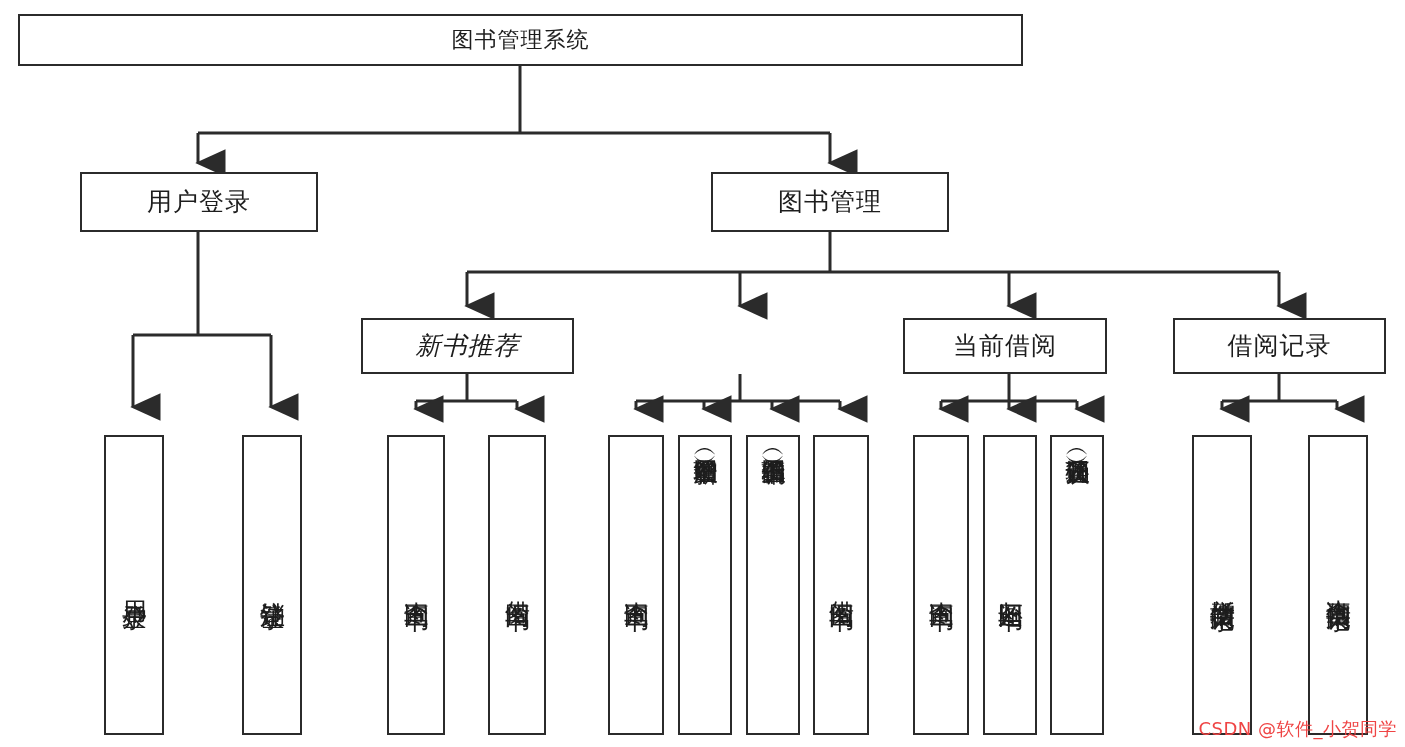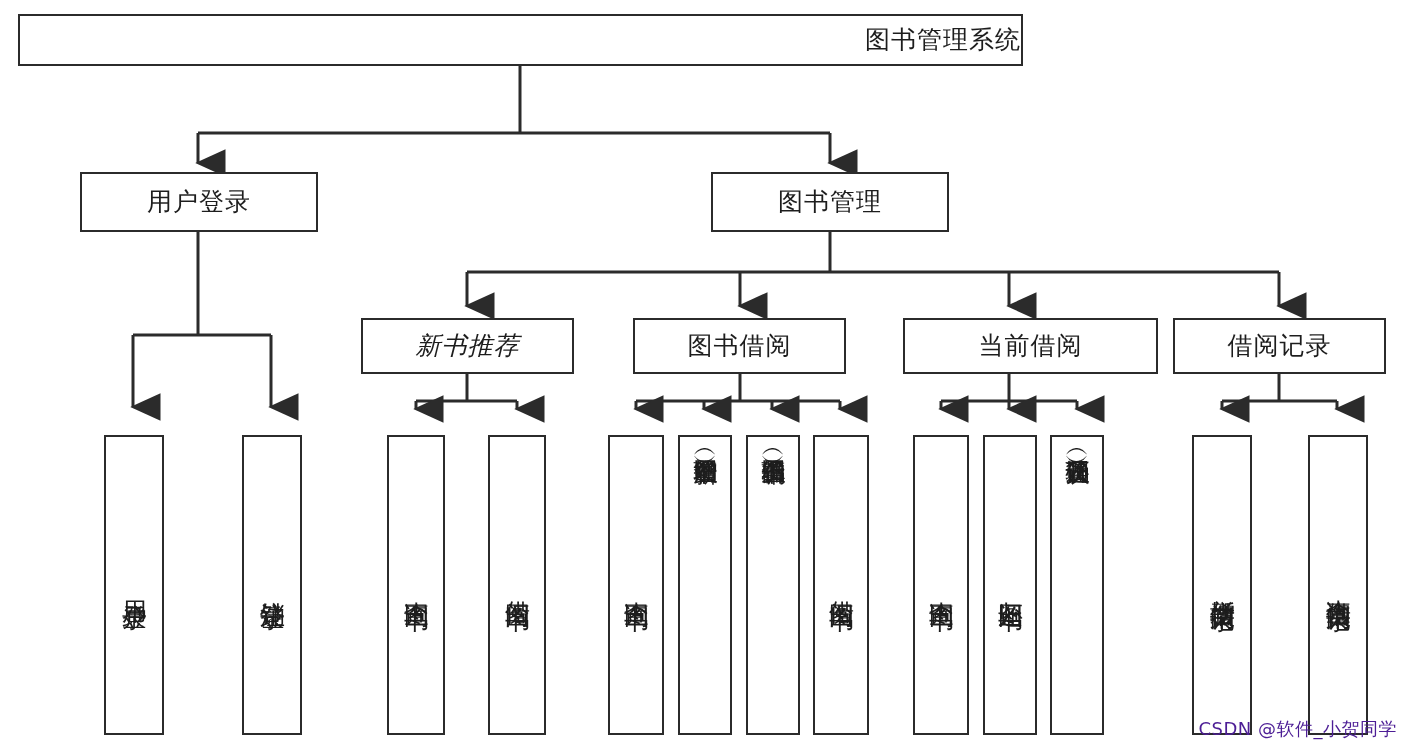--- a/index.html
+++ b/index.html
@@ -35,22 +35,21 @@
     justify-content: center;
     color: #1d1d1d;
     z-index: 2;
   }
   .node-h {
     font-size: 25px;
     letter-spacing: 1px;
     line-height: 1.1;
   }
   .node-root {
-    font-size: 25px;
-    justify-content: flex-end;
+    font-size: 22px;
   }
   .node-v {
     writing-mode: vertical-rl;
     text-orientation: upright;
     font-size: 25px;
     line-height: 1.12;
     letter-spacing: 2px;
     align-items: center;
     justify-content: center;
     padding: 4px 0;
@@ -58,21 +57,21 @@
   .node-v.tall {
     font-size: 24px;
     letter-spacing: 0px;
     justify-content: flex-start;
   }
   .watermark {
     position: absolute;
     right: 8px;
     bottom: 6px;
     font-size: 18px;
-    color: #4c1d95;
+    color: #ef4444;
     letter-spacing: 0.5px;
     z-index: 3;
     white-space: nowrap;
   }
 </style>
 </head>
 <body>
 
 <div id="canvas">
 
@@ -133,24 +132,21 @@
   <div class="node node-h" style="left:80px; top:172px; width:238px; height:60px;">
     <span>用户登录</span>
   </div>
   <div class="node node-h" style="left:711px; top:172px; width:238px; height:60px;font-family:Liberation Serif, serif;">
     <span>图书管理</span>
   </div>
 
   <div class="node node-h" style="left:361px; top:318px; width:213px; height:56px;font-style:italic;">
     <span>新书推荐</span>
   </div>
-  <div class="node node-h" style="left:633px; top:318px; width:213px; height:56px;">
-    <span>图书借阅</span>
-  </div>
-  <div class="node node-h" style="left:903px; top:318px; width:255px; height:56px;">
+  <div class="node node-h" style="left:903px; top:318px; width:204px; height:56px;">
     <span>当前借阅</span>
   </div>
   <div class="node node-h" style="left:1173px; top:318px; width:213px; height:56px;">
     <span>借阅记录</span>
   </div>
 
   <div class="node node-v" style="left:104px; top:435px; width:60px; height:300px;">
     <span>用户登录</span>
   </div>
   <div class="node node-v" style="left:242px; top:435px; width:60px; height:300px;">

